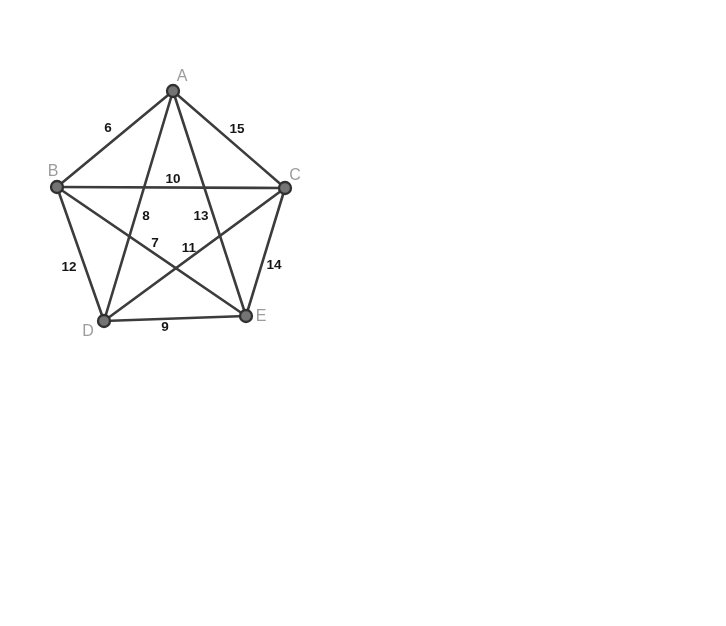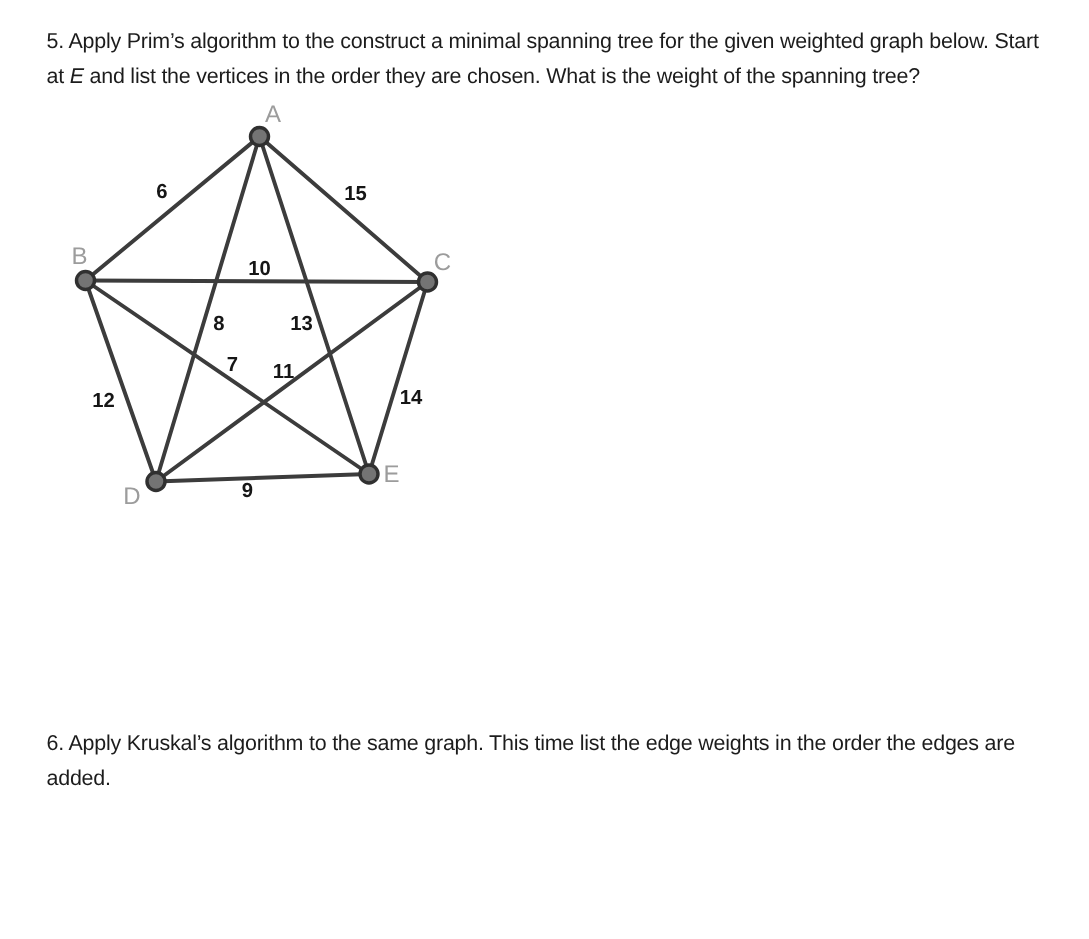--- a/index.html
+++ b/index.html
@@ -57,22 +57,20 @@
     font-weight: 700;
     fill: var(--weight-label, #161616);
     text-anchor: middle;
   }
 </style>
 </head>
 <body>
 
 <div class="page">
 
-  <p class="problem" id="problem5"><span>5. Apply Prim’s algorithm to the construct a minimal spanning tree for the given weighted graph below. Start
-at </span><em>E</em><span> and list the vertices in the order they are chosen. What is the weight of the spanning tree?</span></p>
 
   <svg class="graph-svg" width="726" height="626" viewBox="0 0 726 626" aria-hidden="true">
       <line x1="173" y1="91" x2="57" y2="187" class="edge"></line>
       <line x1="173" y1="91" x2="285" y2="188" class="edge"></line>
       <line x1="173" y1="91" x2="104" y2="321" class="edge"></line>
       <line x1="173" y1="91" x2="246" y2="316" class="edge"></line>
       <line x1="57" y1="187" x2="285" y2="188" class="edge"></line>
       <line x1="57" y1="187" x2="104" y2="321" class="edge"></line>
       <line x1="57" y1="187" x2="246" y2="316" class="edge"></line>
       <line x1="285" y1="188" x2="104" y2="321" class="edge"></line>
@@ -93,16 +91,14 @@
       <circle cx="285" cy="188" r="6" class="vertex"></circle>
       <circle cx="104" cy="321" r="6" class="vertex"></circle>
       <circle cx="246" cy="316" r="6" class="vertex"></circle>
       <text x="182" y="81" class="vlabel">A</text>
       <text x="53" y="176" class="vlabel">B</text>
       <text x="295" y="180" class="vlabel">C</text>
       <text x="88" y="336" class="vlabel">D</text>
       <text x="261" y="321" class="vlabel">E</text>
     </svg>
 
-  <p class="problem" id="problem6">6. Apply Kruskal’s algorithm to the same graph. This time list the edge weights in the order the edges are
-added.</p>
 
 </div>
 
 </body></html>

